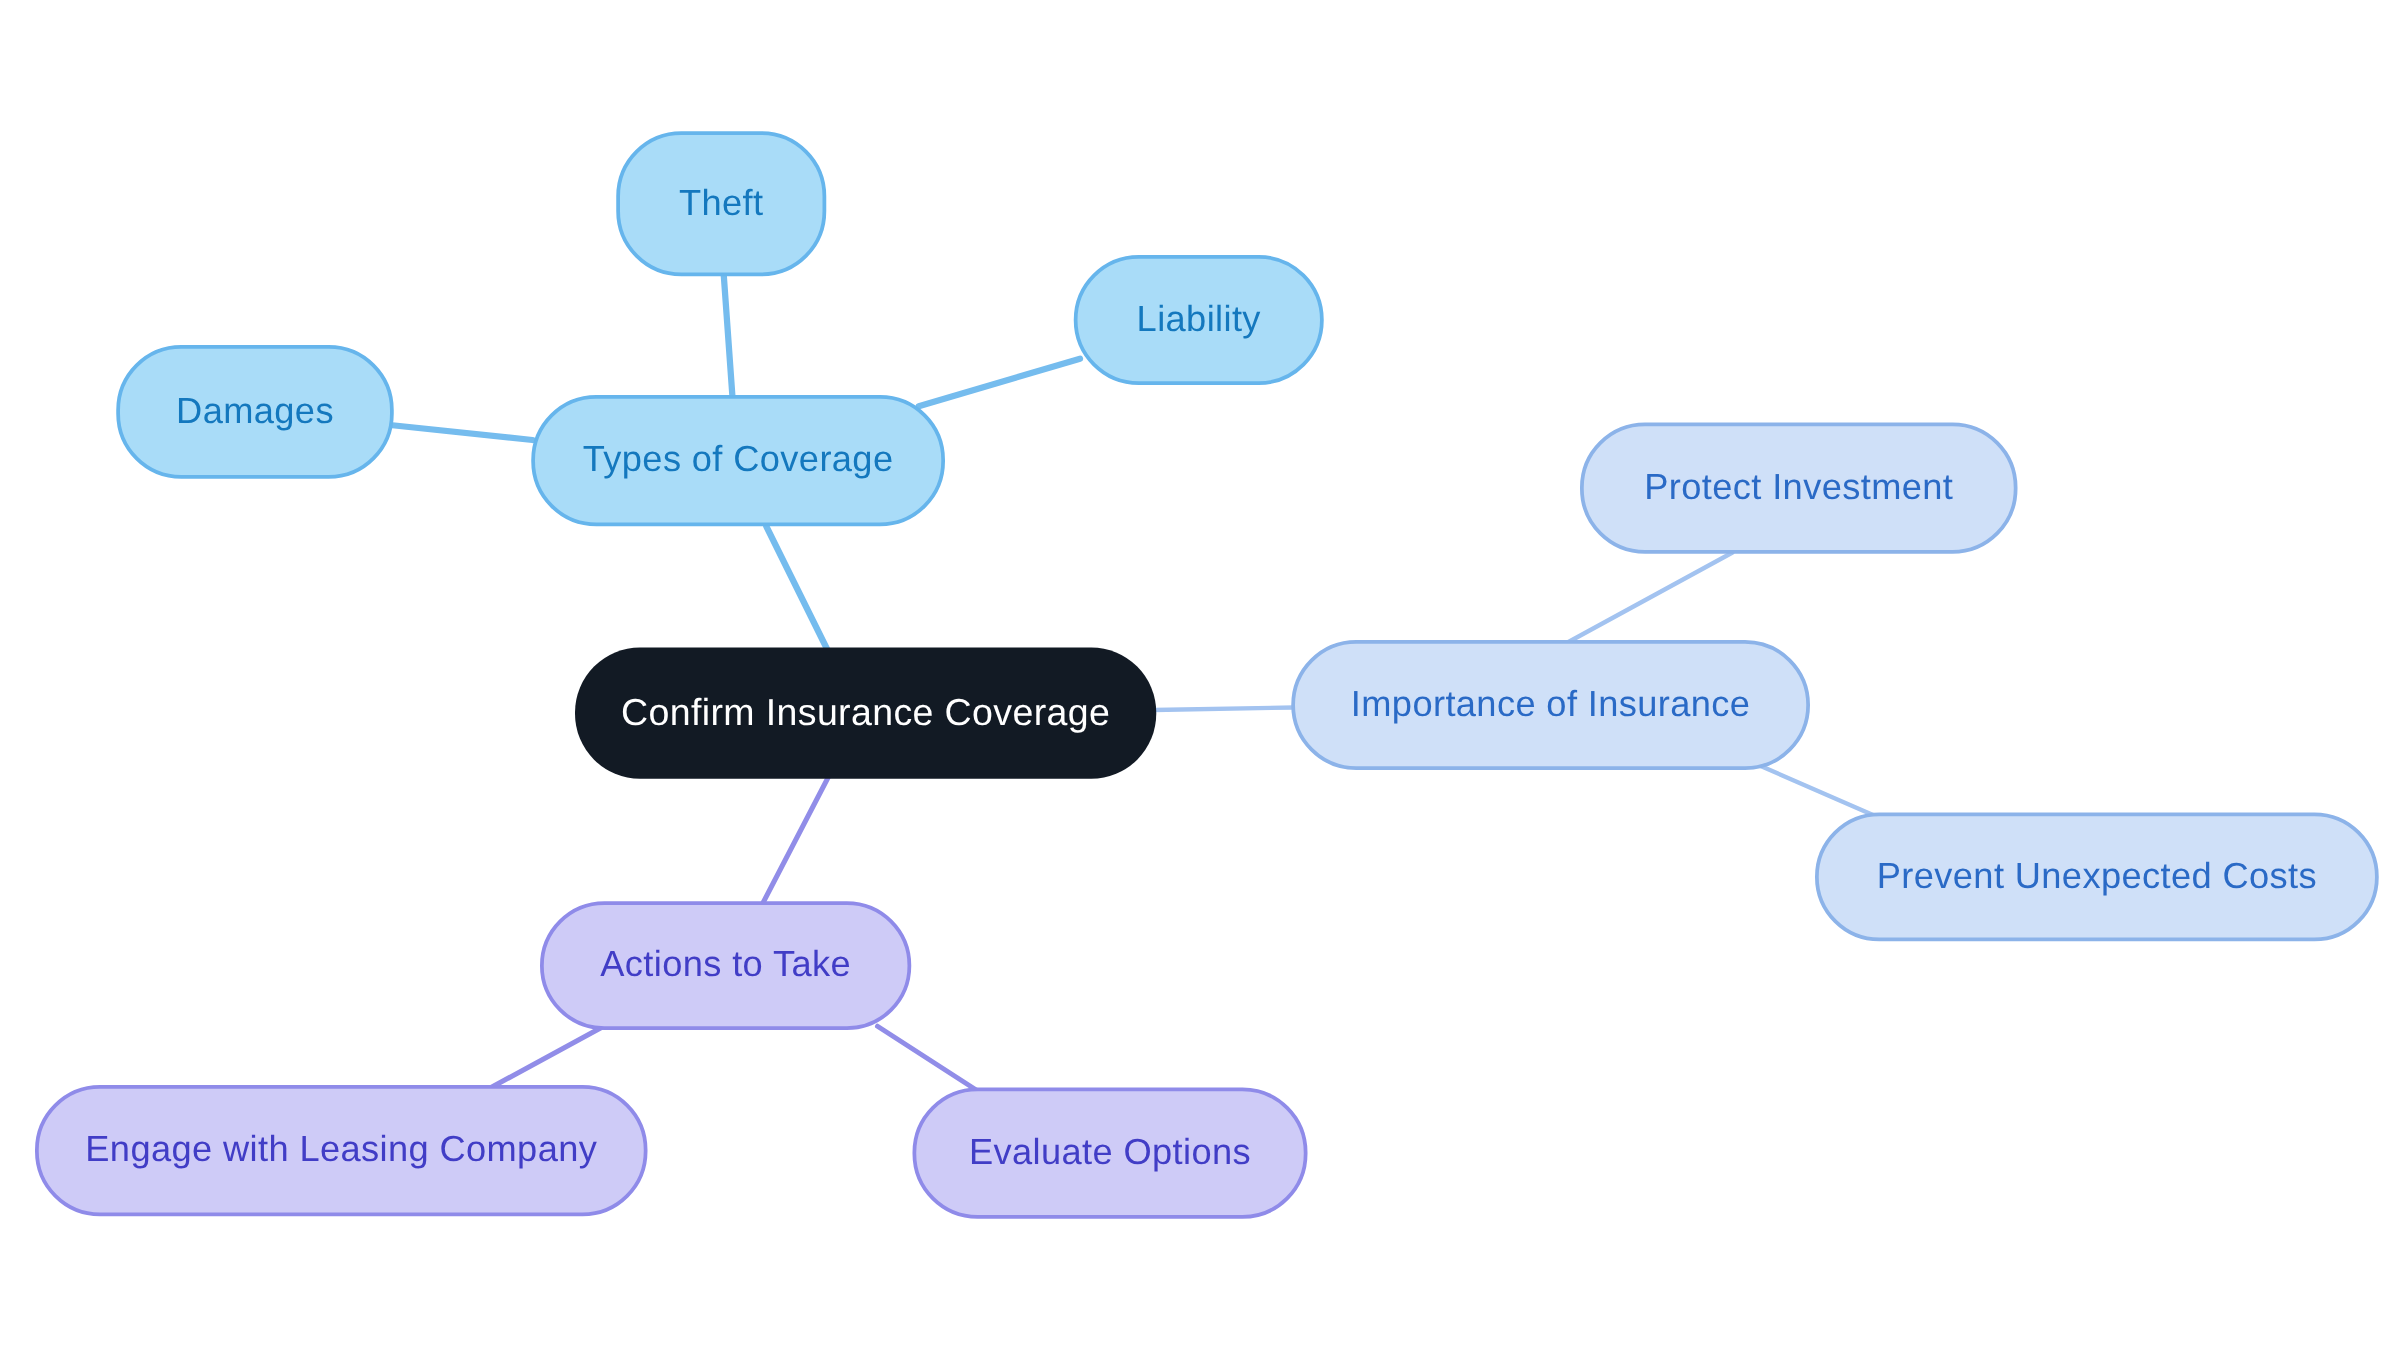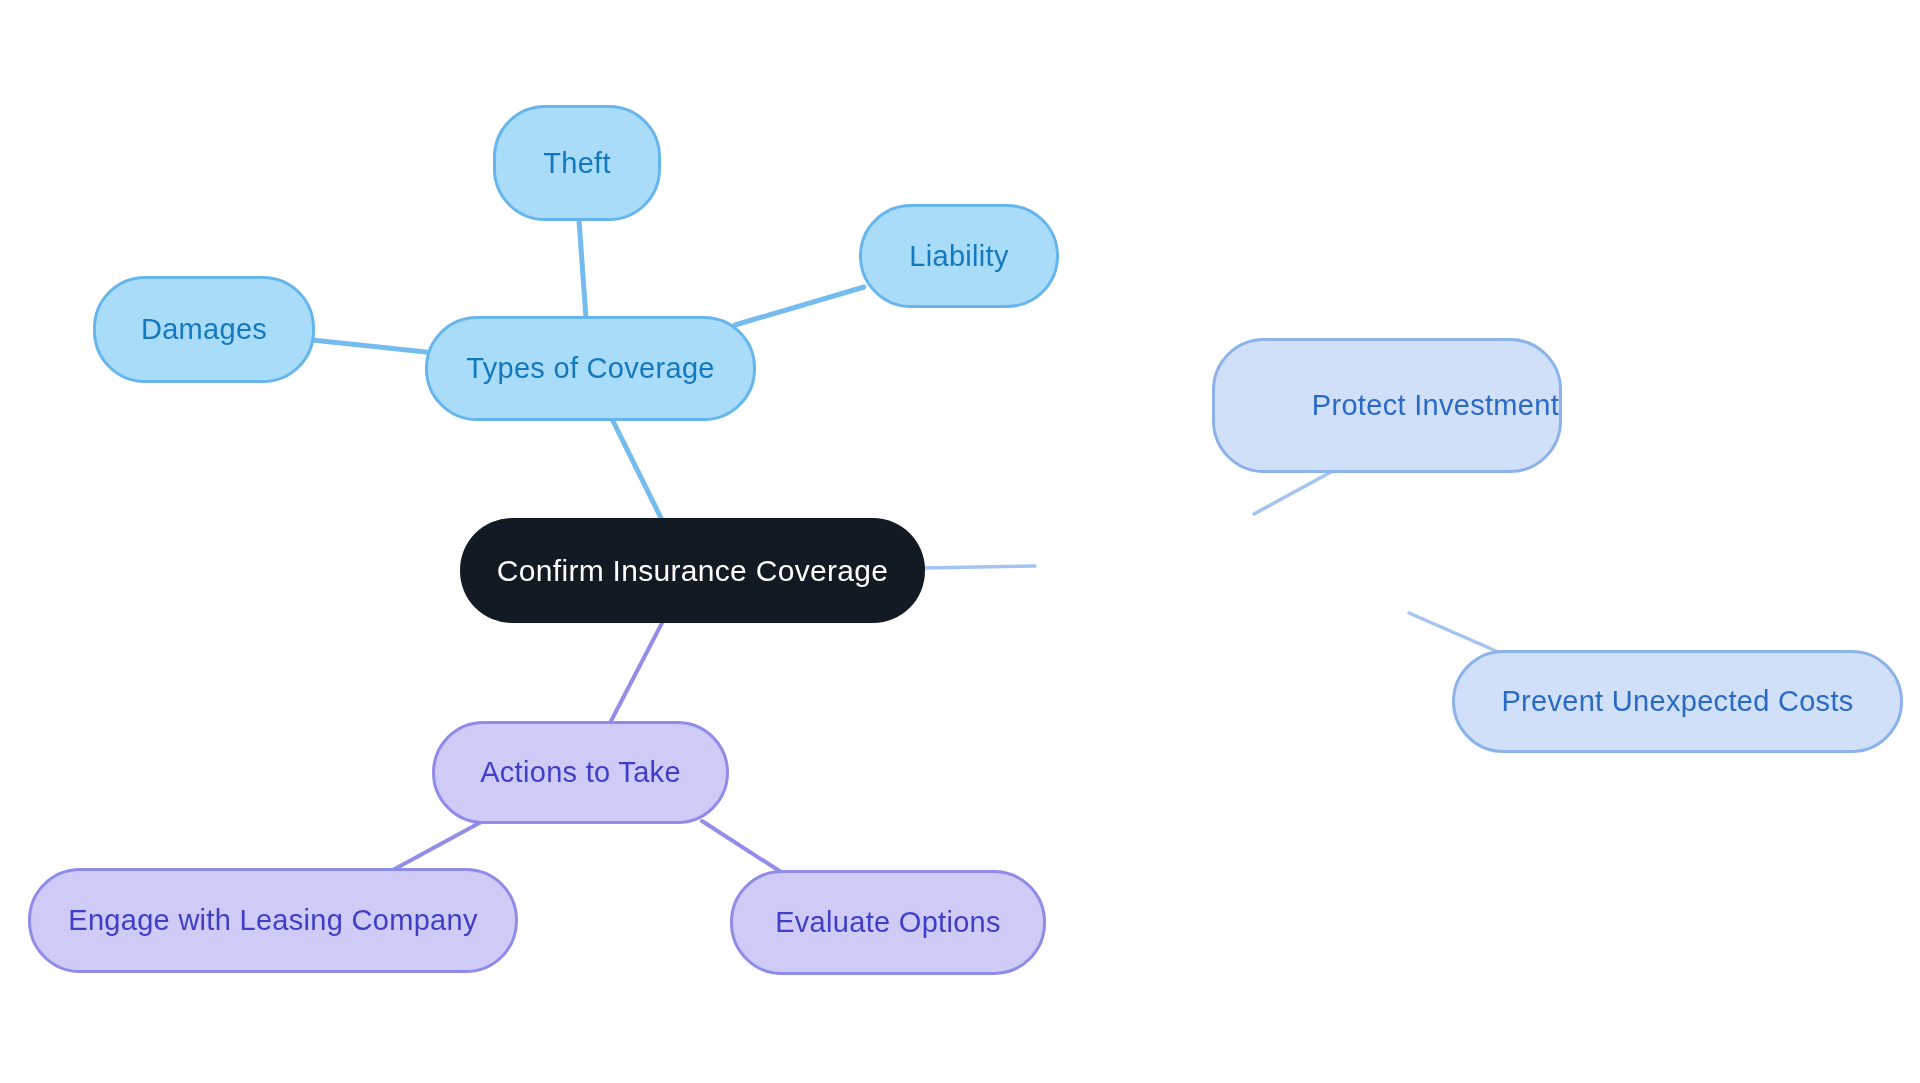--- a/index.html
+++ b/index.html
@@ -90,24 +90,27 @@
   </div>
 
   <div class="node a" style="left:93px; top:276px; width:222px; height:107px;">
     <span class="label">Damages</span>
   </div>
 
   <div class="node a" style="left:425px; top:316px; width:331px; height:105px;">
     <span class="label">Types of Coverage</span>
   </div>
 
-  <div class="node b" style="left:1212px; top:338px; width:350px; height:135px;justify-content:flex-end;">
+  <div class="node b" style="left:1264px; top:338px; width:350px; height:105px;">
     <span class="label">Protect Investment</span>
   </div>
 
+  <div class="node b" style="left:1033px; top:512px; width:415px; height:104px;">
+    <span class="label">Importance of Insurance</span>
+  </div>
 
   <div class="node b" style="left:1452px; top:650px; width:451px; height:103px;">
     <span class="label">Prevent Unexpected Costs</span>
   </div>
 
   <div class="node root" style="left:460px; top:518px; width:465px; height:105px;">
     <span class="label">Confirm Insurance Coverage</span>
   </div>
 
   <div class="node c" style="left:432px; top:721px; width:297px; height:103px;text-align:center;">

